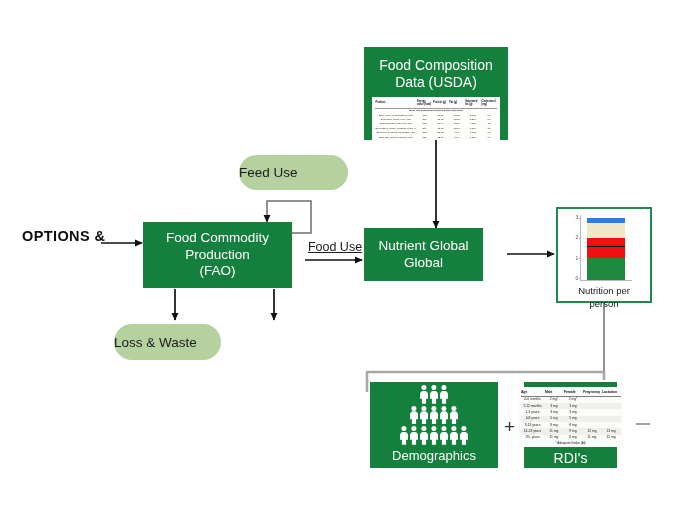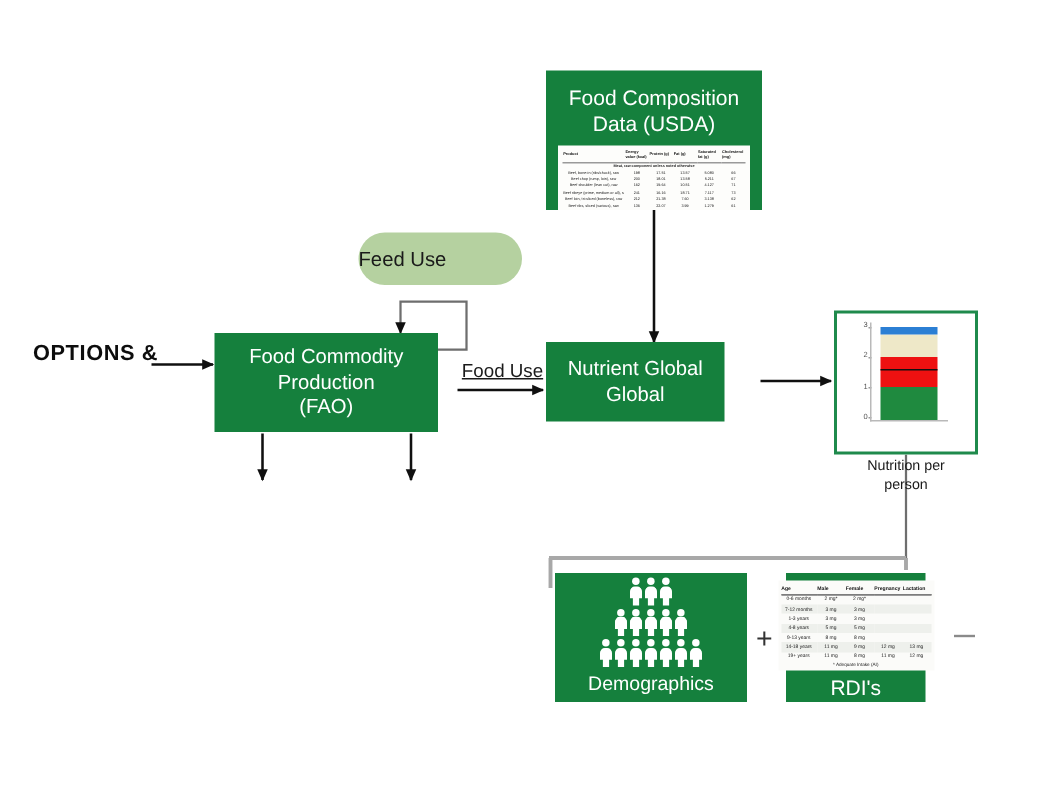--- a/index.html
+++ b/index.html
@@ -85,21 +85,20 @@
   }
   .rdi-table tr:nth-child(even) td { background:#eef0ec; }
   .rdi-note { font-size:3.1px; color:#222; padding:.8px .5px 0 .5px; }
 
   
   .chart-card {
     border: 2.5px solid #1f8a4c;
     background:#ffffff;
     display:flex; flex-direction:column; align-items:center;
     padding: 6px 5px 4px 5px;
-    gap: 20px;
   }
   .chart-area { display:flex; height:66px; }
   .chart-yaxis {
     display:flex; flex-direction:column; justify-content:space-between;
     align-items:flex-end; padding-right:2px; height:66px;
   }
   .ytick { font-size:5px; color:#555; line-height:1; position:relative; }
   .ytick::after {
     content:""; position:absolute; right:-2.5px; top:50%;
     width:2px; height:.5px; background:#9a9a9a;
@@ -253,20 +252,23 @@
   <div class="abs green-box" style="left:143px; top:222px; width:149px; height:66px; font-size:13.5px;">
     <div>Food Commodity</div>
     <div>Production</div>
     <div>(FAO)</div>
   </div>
 
   <div class="abs label-plain" style="left:300px; top:240px; width:70px; text-align:center;text-decoration:underline;">
     <span>Food Use</span>
   </div>
 
+  <div class="abs pill" style="left:114px; top:324px; width:107px; height:36px;">
+    <span>Loss &amp; Waste</span>
+  </div>
 
 
   <div class="abs green-box" style="left:364px; top:228px; width:119px; height:53px; font-size:13.5px;">
     <div>Nutrient Global</div>
     <div>Global</div>
   </div>
 
   <div class="abs chart-card" style="left:556px; top:207px; width:96px; height:96px;">
     <div class="chart-area">
       <div class="chart-yaxis">

